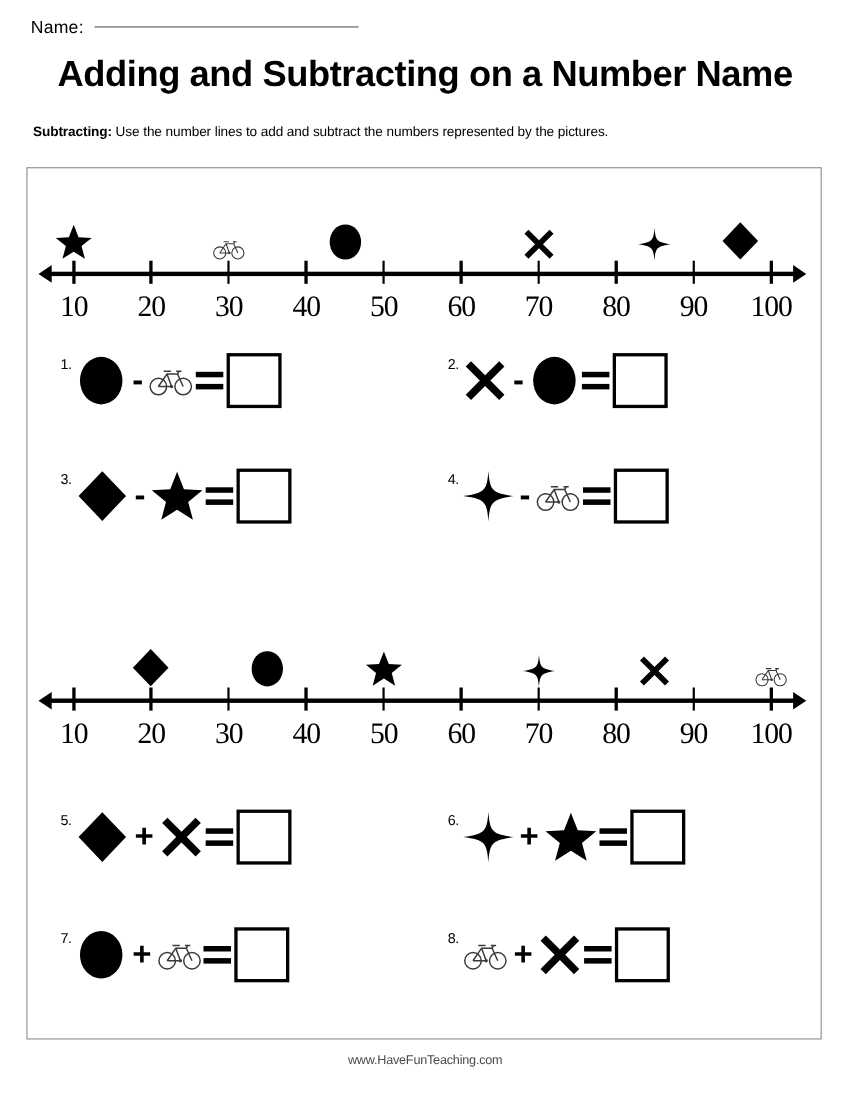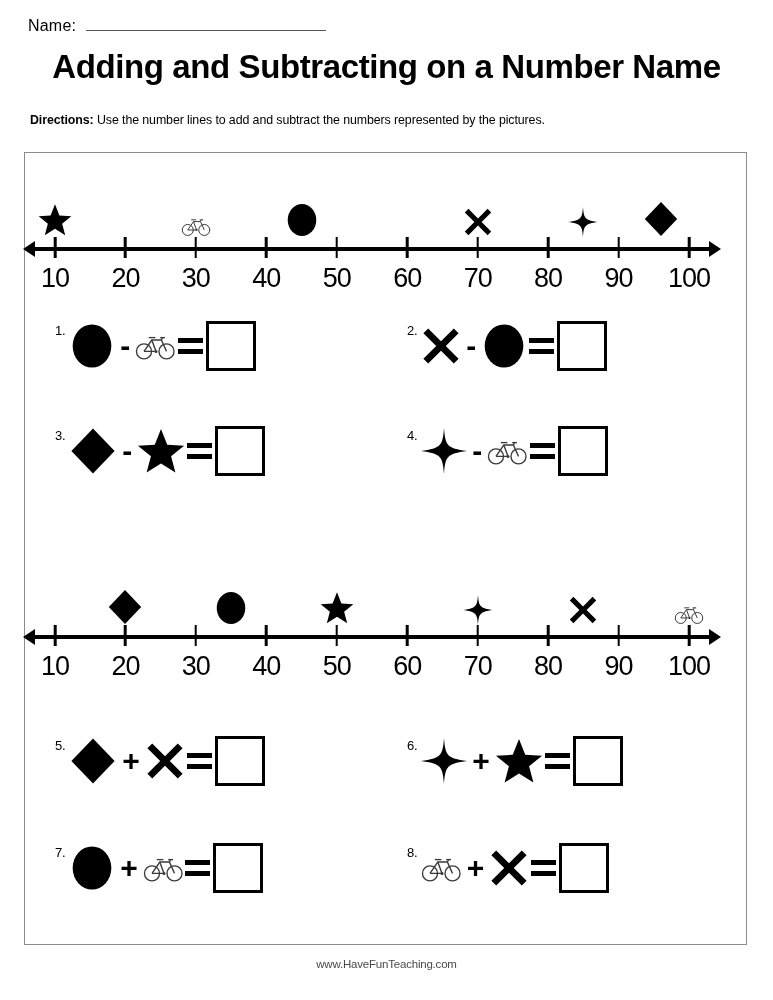--- a/index.html
+++ b/index.html
@@ -15,21 +15,21 @@
     position: relative;
     overflow: hidden;
   }
 
   
   .name-row {
     position: absolute;
     left: 28px;
     top: 18px;
     display: flex;
-    align-items: flex-end;
+    align-items: center;
     gap: 10px;
   }
   .name-label {
     font-size: 16px;
     letter-spacing: .2px;
     line-height: 1;
   }
   .name-rule {
     width: 240px;
     height: 0;
@@ -68,22 +68,23 @@
     width: 723px;
     height: 793px;
     border: 1.6px solid #8c8c8c;
     box-sizing: border-box;
     background: #fff;
   }
 
   
   .numberline-block {
     position: absolute;
-    left: 0;
+    left: 12px;
     width: 694px;
+    font-family: Liberation Serif, serif;
   }
   .nl-icons {
     position: relative;
     height: 58px;
   }
   .nl-icon {
     position: absolute;
     bottom: 0;
     transform: translateX(-50%);
     line-height: 0;
@@ -191,21 +192,21 @@
 <body>
 
 <div class="name-row">
   <span class="name-label">Name:</span>
   <span class="name-rule"></span>
 </div>
 
 <div class="page-title">Adding and Subtracting on a Number Name</div>
 
 <div class="directions">
-  <span class="lead">Directions:</span><span> Use the number lines to add and subtract the numbers represented by the pictures.</span>
+  <span class="lead">Subtracting:</span><span> Use the number lines to add and subtract the numbers represented by the pictures.</span>
 </div>
 
 <div class="worksheet-box">
 
   <div class="numberline-block" id="nl-0" style="top:26px;">
     <div class="nl-icons">
         <div class="nl-icon" style="left: 30px;"><span class="glyph"><svg width="34" height="34" viewBox="0 0 100 100">
               <path fill="#000" d="M50 4 L63 37 L98 39 L71 61 L80 95 L50 76 L20 95 L29 61 L2 39 L37 37 Z"></path>
             </svg></span></div>
         <div class="nl-icon" style="left: 170.889px;"><span class="glyph"><svg width="29.700000000000003" height="22" viewBox="0 0 135 100">

